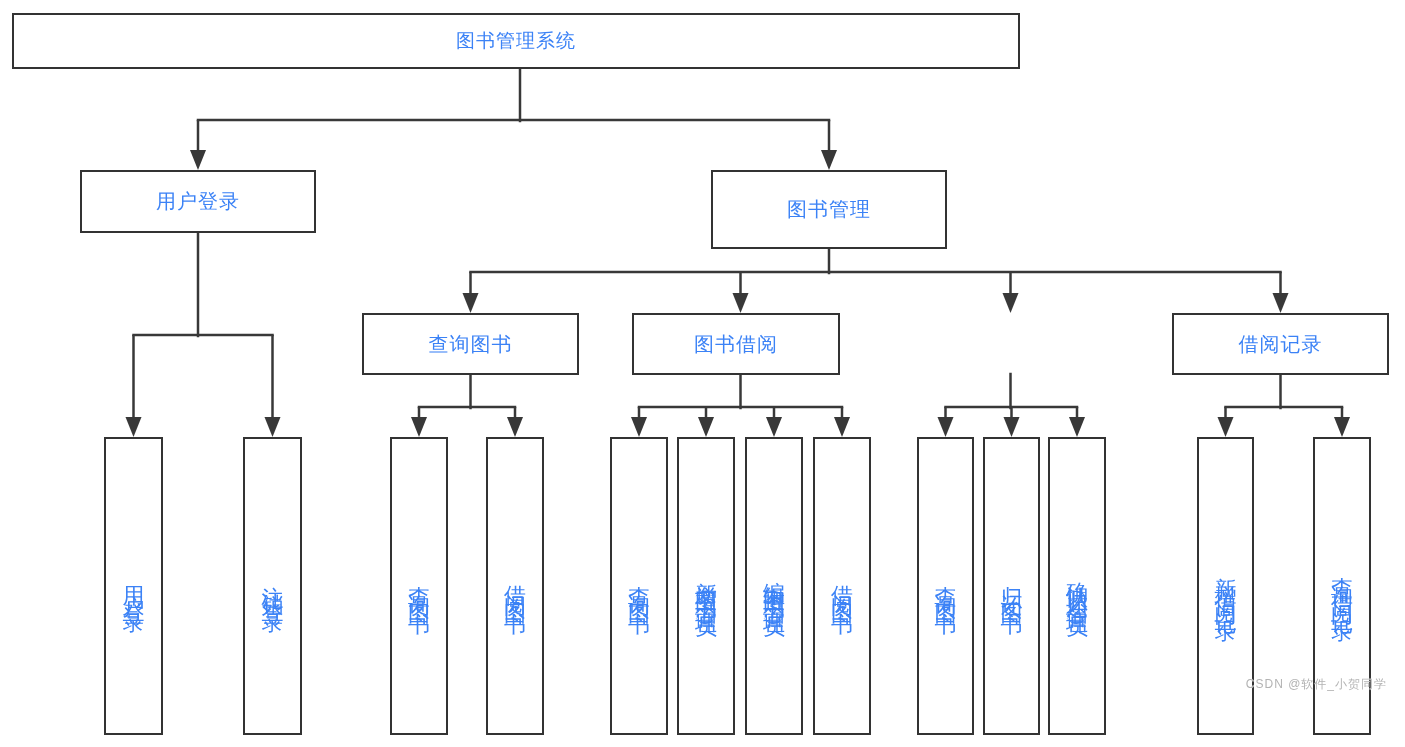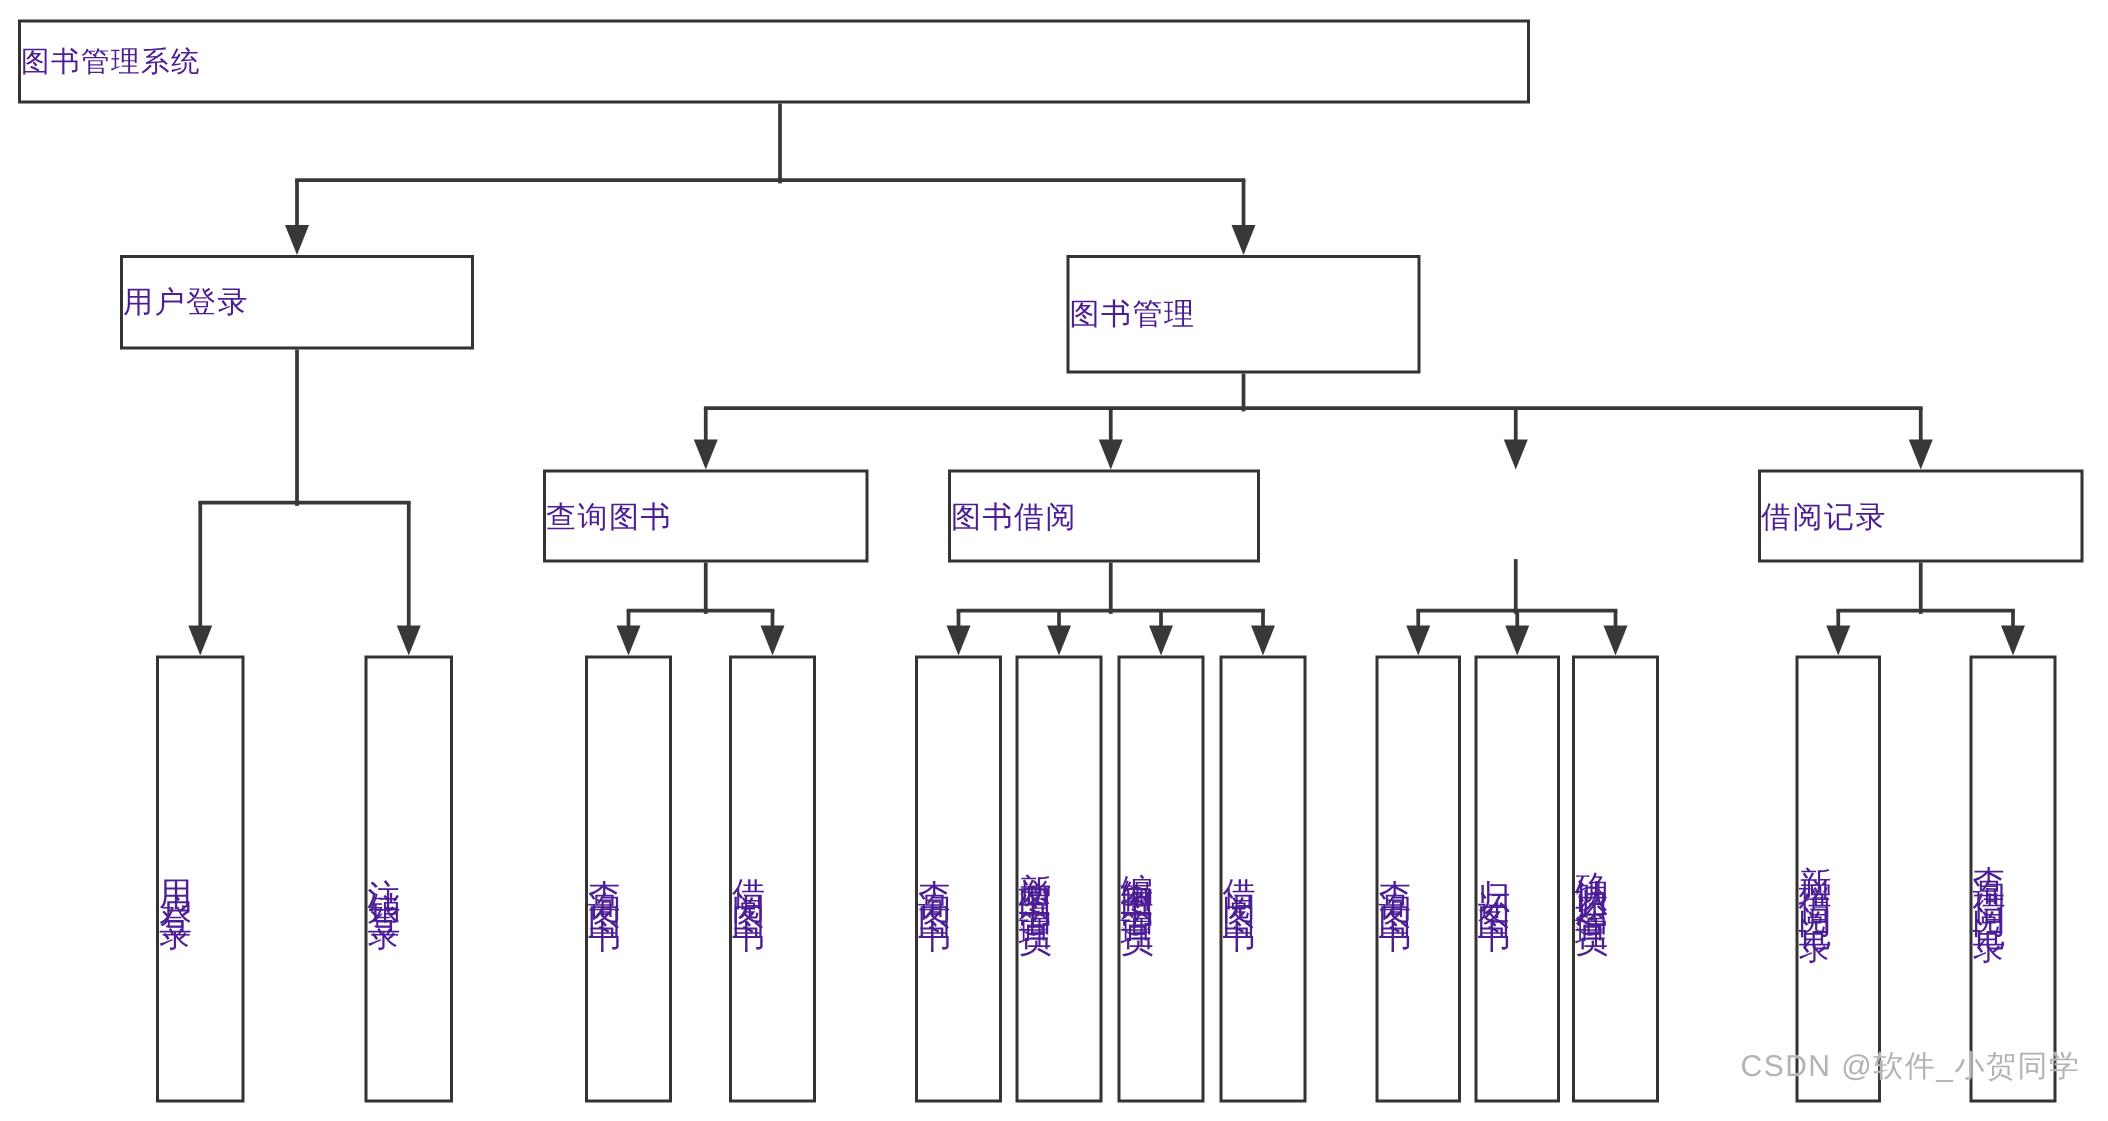--- a/index.html
+++ b/index.html
@@ -16,42 +16,42 @@
     position: absolute;
     left: 0; top: 0;
     width: 1405px; height: 747px;
   }
   .box {
     position: absolute;
     background: #ffffff;
     border: 2.5px solid #333333;
     display: flex;
     align-items: center;
-    justify-content: flex-start;
-    color: #4c1d95;
+    justify-content: center;
+    color: #3b82f6;
   }
   .h-label {
     font-size: 20px;
     letter-spacing: 1px;
     white-space: nowrap;
   }
   .root-box .h-label { font-size: 19px; }
   .v-label {
     writing-mode: vertical-rl;
     text-orientation: mixed;
     font-size: 22px;
     letter-spacing: 9px;
     line-height: 1;
   }
   .v-label.tight { letter-spacing: 5px; }
   .watermark {
     position: absolute;
-    top: 697px;
+    top: 676px;
     right: 18px;
-    font-size: 20px;
+    font-size: 12px;
     color: #b3b3b3;
     letter-spacing: 1px;
     white-space: nowrap;
     z-index: 5;
     text-shadow: 0 0 1px #ffffff;
     margin-left: 34px;
   }
 </style>
 </head>
 <body>

